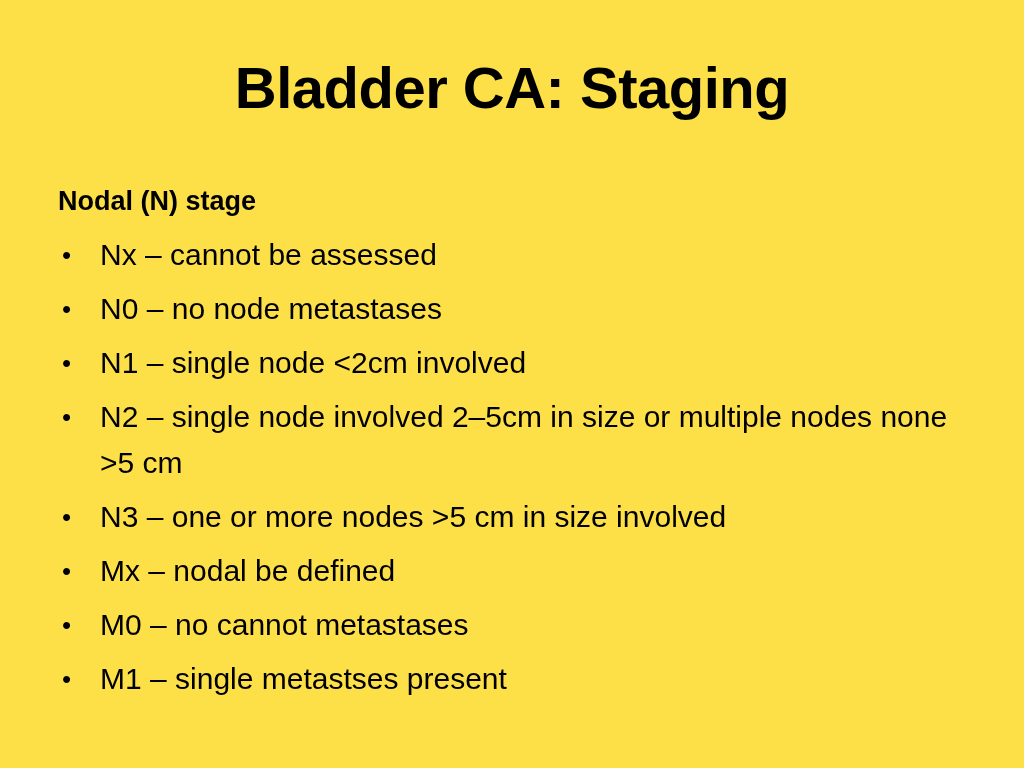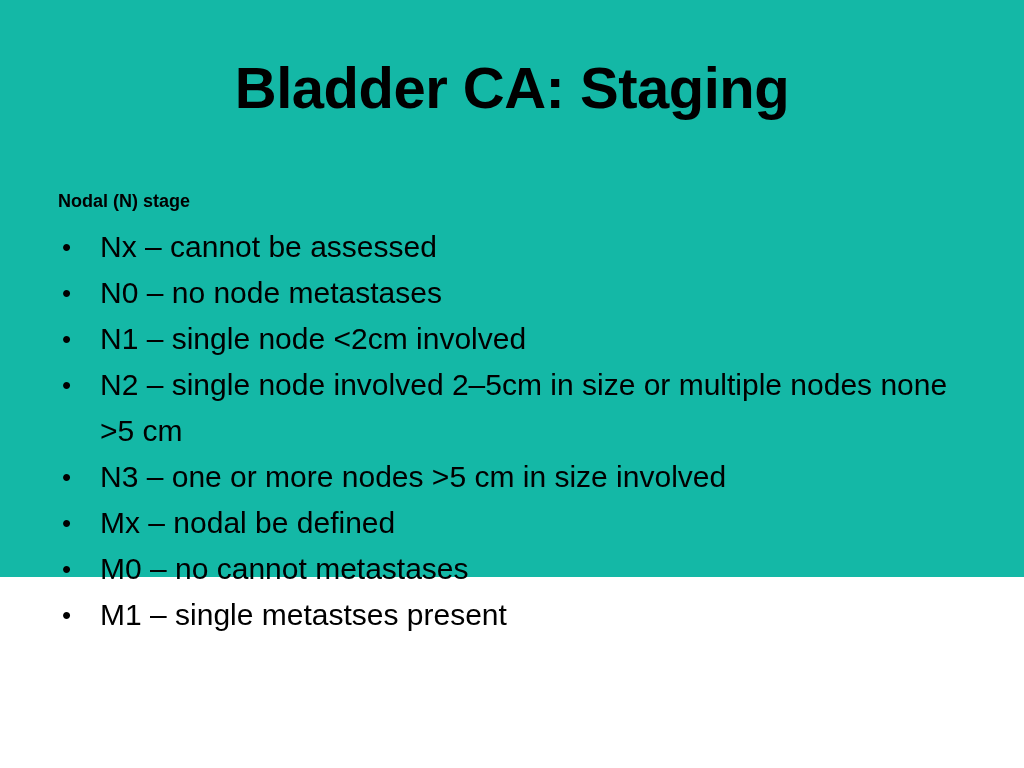--- a/index.html
+++ b/index.html
@@ -11,22 +11,22 @@
     height: 768px;
     background: #ffffff;
     font-family: "Liberation Sans", sans-serif;
     color: #000000;
     overflow: hidden;
   }
 
   .slide {
     position: relative;
     width: 1024px;
-    height: 577px;
-    background: #14b8a6;
+    height: 768px;
+    background: #fde047;
     box-sizing: border-box;
   }
 
   
   .slide-title {
     position: absolute;
     top: 58px;
     left: 0;
     width: 1024px;
     text-align: center;
@@ -40,21 +40,21 @@
 
   
   .body-block {
     position: absolute;
     top: 178px;
     left: 58px;
     width: 900px;
   }
 
   .section-heading {
-    font-size: 18px;
+    font-size: 27px;
     font-weight: bold;
     line-height: 46px;
     color: #000000;
     margin: 0;
     padding: 0;
     white-space: nowrap;
   }
 
   .bullet-list {
     list-style: none;
@@ -78,20 +78,21 @@
     top: 0;
     width: 18px;
     font-size: 26px;
     line-height: 46px;
     color: #000000;
     text-align: left;
   }
 
   .bullet-item .bullet-text {
     display: block;
+    margin-top: 8px;
   }
 </style>
 </head>
 <body>
 
 <div class="slide">
 
   <div class="slide-title">Bladder CA: Staging</div>
 
   <div class="body-block">

